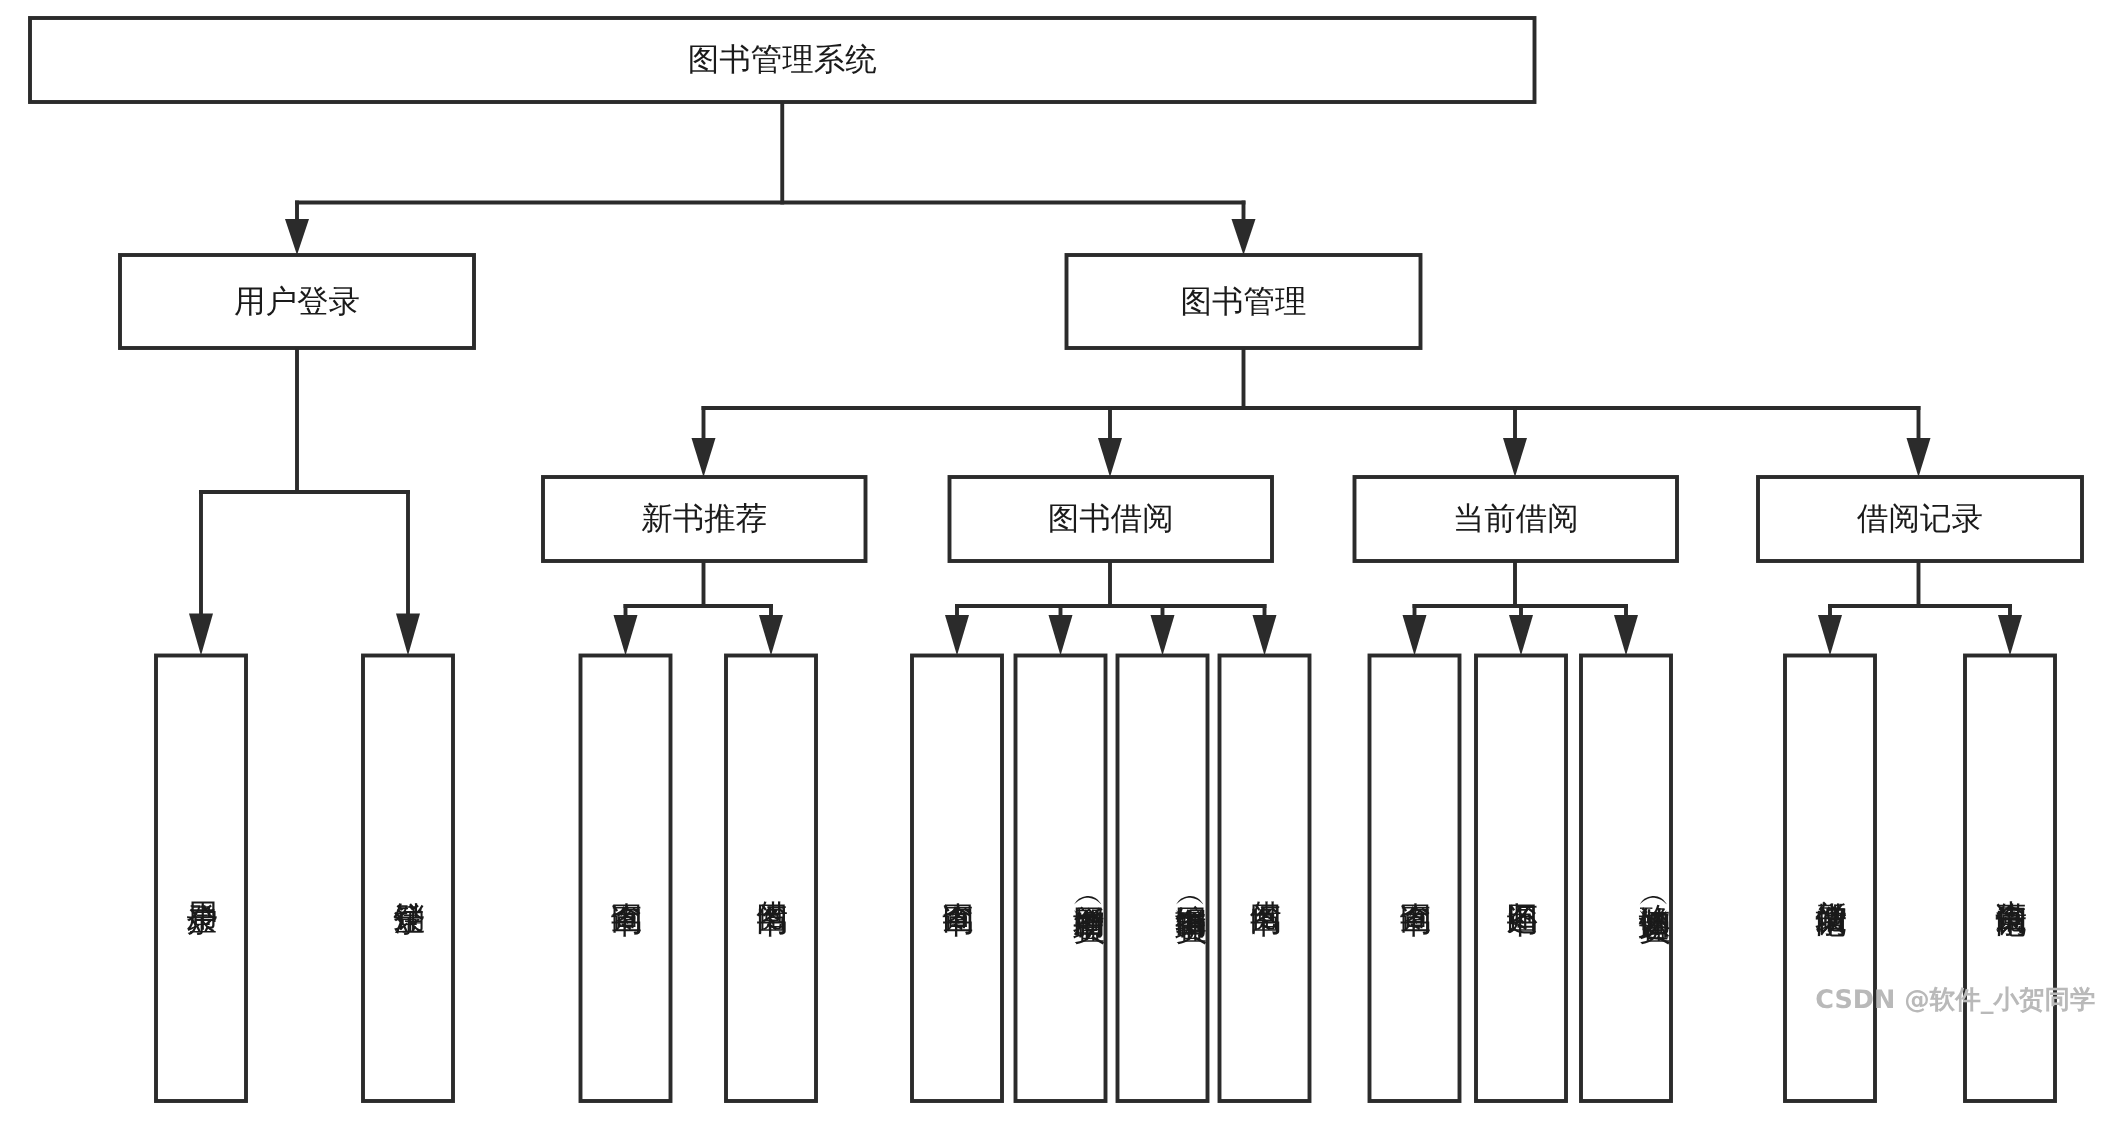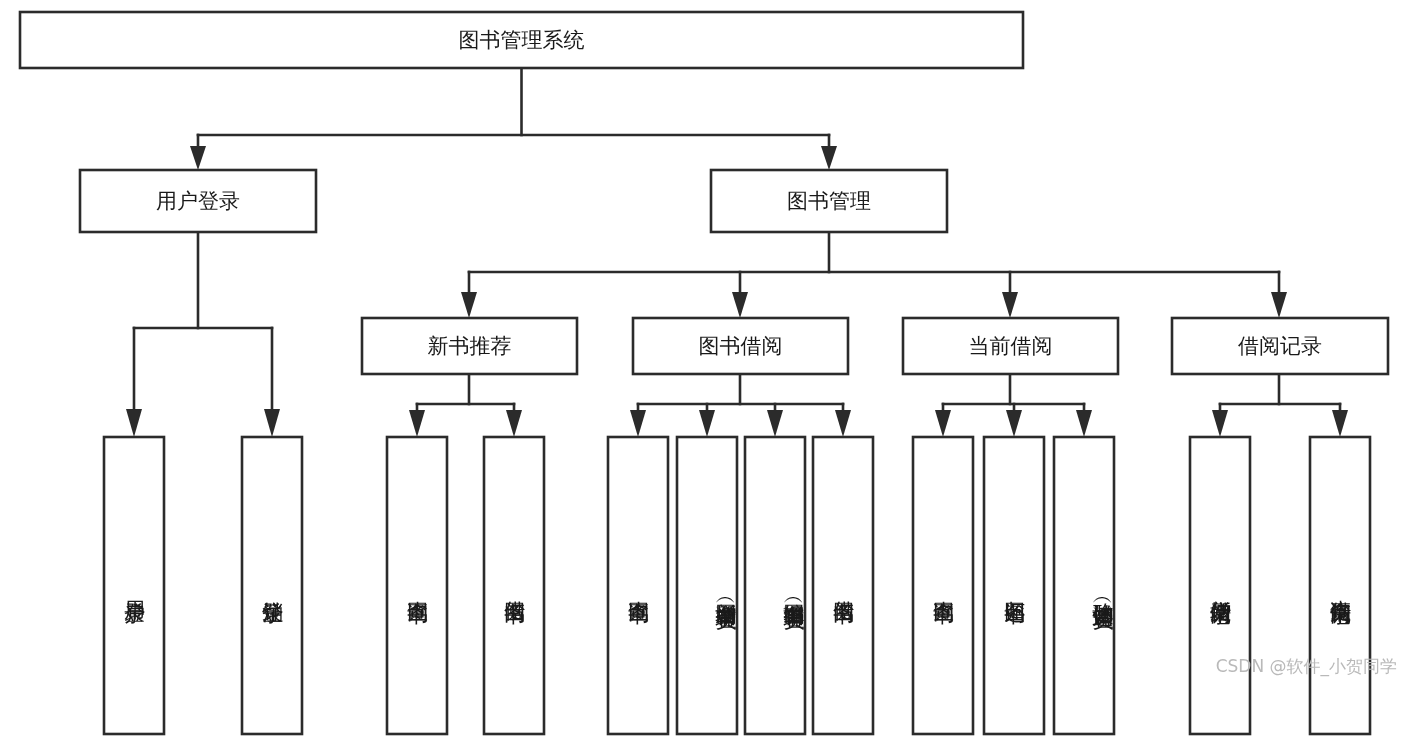--- a/index.html
+++ b/index.html
@@ -65,20 +65,21 @@
     pointer-events: none;
   }
   .watermark {
     position: absolute;
     right: 8px;
     bottom: 6px;
     font-family: "DejaVu Sans", "Liberation Sans", sans-serif;
     font-size: 17px;
     color: #b9b9b9;
     white-space: nowrap;
+    font-weight: bold;
   }
 </style>
 </head>
 <body>
 
 <div id="diagram-root">
 
   <svg id="flow-svg" viewBox="0 0 1405 747">
 
     <g>

